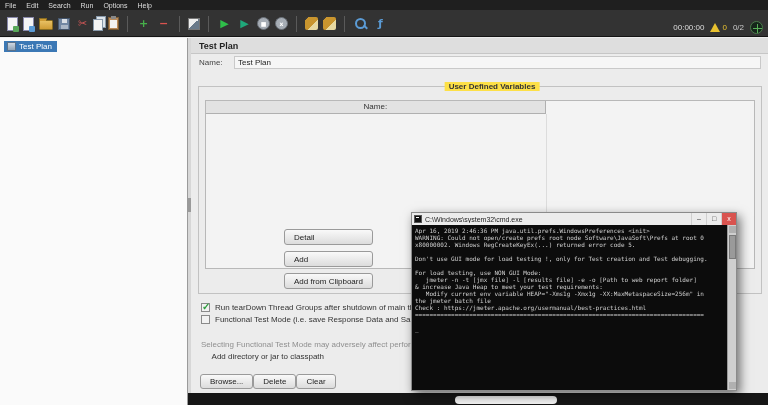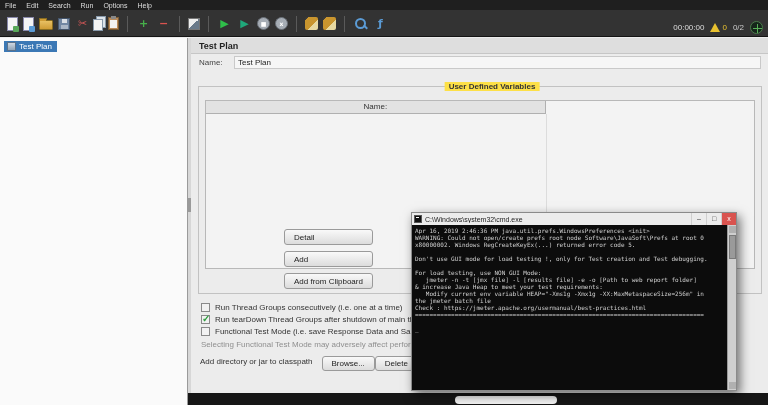--- a/index.html
+++ b/index.html
@@ -77,21 +77,21 @@
   .udv-body { flex:1; position:relative; }
   .udv-body::before { content:""; position:absolute; left:62%; top:0; bottom:0; width:1px; background:#dcdcdc; }
   .udv-buttons { position:absolute; left:85px; bottom:4px; display:flex; gap:6px; white-space:nowrap;flex-direction:column; }
   .btn { height:16px; padding:0 9px; background:linear-gradient(#f9f9f9,#dcdcdc); border:1px solid #9a9a9a;
     border-radius:3px; font-size:8px; color:#222; display:inline-flex; align-items:center; font-family:"Liberation Sans",sans-serif; }
   .cb-group { position:absolute; left:10px; top:265px; display:flex; flex-direction:column; gap:3px; }
   .cb-row { display:flex; align-items:center; gap:5px; font-size:8px; color:#333; height:9px; }
   .cb { width:9px; height:9px; border:1px solid #8a8a8a; background:#f2f2f2; position:relative; flex:0 0 9px; }
   .cb.checked::after { content:"✓"; position:absolute; top:-3px; left:0; color:#2e9e3e; font-weight:bold; font-size:10px; }
   .note { position:absolute; left:10px; top:302px; font-size:8px; color:#8f8f8f; }
-  .cp-row { position:absolute; left:9px; top:314px; display:flex; align-items:center; gap:9px; }
+  .cp-row { position:absolute; left:9px; top:314px; display:flex; align-items:center; gap:9px;flex-direction:column; }
   .cp-label { font-size:8px; color:#333; }
   .cp-row .btn { height:15px; }
   
   .bottom-strip { position:absolute; left:188px; top:393px; width:580px; height:12px; background:#161616; }
   .pill { position:absolute; left:267px; top:3px; width:102px; height:8px; background:#f2f2f2; border-radius:4px; }
   
   .cmd { position:absolute; left:411px; top:212px; width:326px; height:179px; border:1px solid #8a8a8a;
     background:#0c0c0c; box-shadow:3px 4px 10px rgba(0,0,0,.55); }
   .cmd-titlebar { height:12px; background:#ececec; display:flex; align-items:center; padding-left:2px; gap:3px; }
   .cmd-icon { width:8px; height:8px; background:#111; border:1px solid #555; position:relative; flex:0 0 8px; }
@@ -190,24 +190,20 @@
       </div>
       <div class="udv-buttons" id="udvButtons">
           <button class="btn">Detail</button>
           <button class="btn">Add</button>
           <button class="btn">Add from Clipboard</button>
         </div>
     </div>
 
     <div class="cb-group" id="cbGroup">
         <div class="cb-row">
-          <span class="cb"></span>
-          <span>Run Thread Groups consecutively (i.e. one at a time)</span>
-        </div>
-        <div class="cb-row">
           <span class="cb checked"></span>
           <span>Run tearDown Thread Groups after shutdown of main threads</span>
         </div>
         <div class="cb-row">
           <span class="cb"></span>
           <span>Functional Test Mode (i.e. save Response Data and Sampler Data)</span>
         </div>
       </div>
 
     <div class="note">Selecting Functional Test Mode may adversely affect performance.</div>

